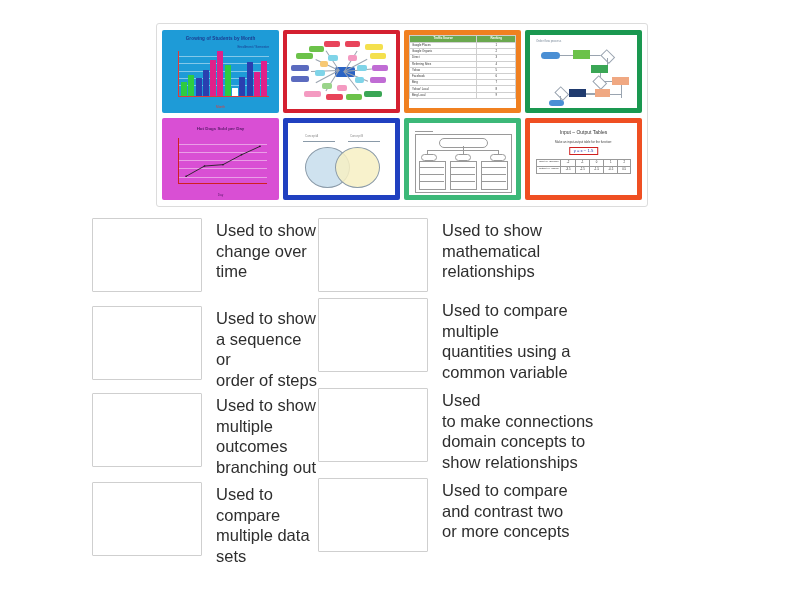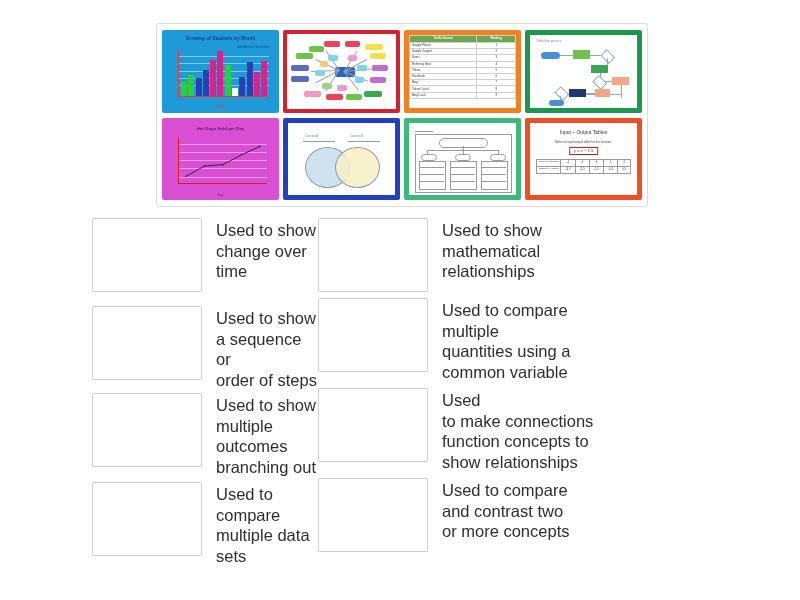--- a/index.html
+++ b/index.html
@@ -482,21 +482,21 @@
           <div class="dropzone"></div>
           <div class="answer-text">Used to compare
 multiple
 quantities using a
 common variable</div>
         </div>
         <div class="answer-item" style="top: 170px;">
           <div class="dropzone"></div>
           <div class="answer-text">Used
 to make connections
-function concepts to
+domain concepts to
 show relationships</div>
         </div>
         <div class="answer-item" style="top: 260px;">
           <div class="dropzone"></div>
           <div class="answer-text">Used to compare
 and contrast two
 or more concepts</div>
         </div>
       </div>
   </div>

